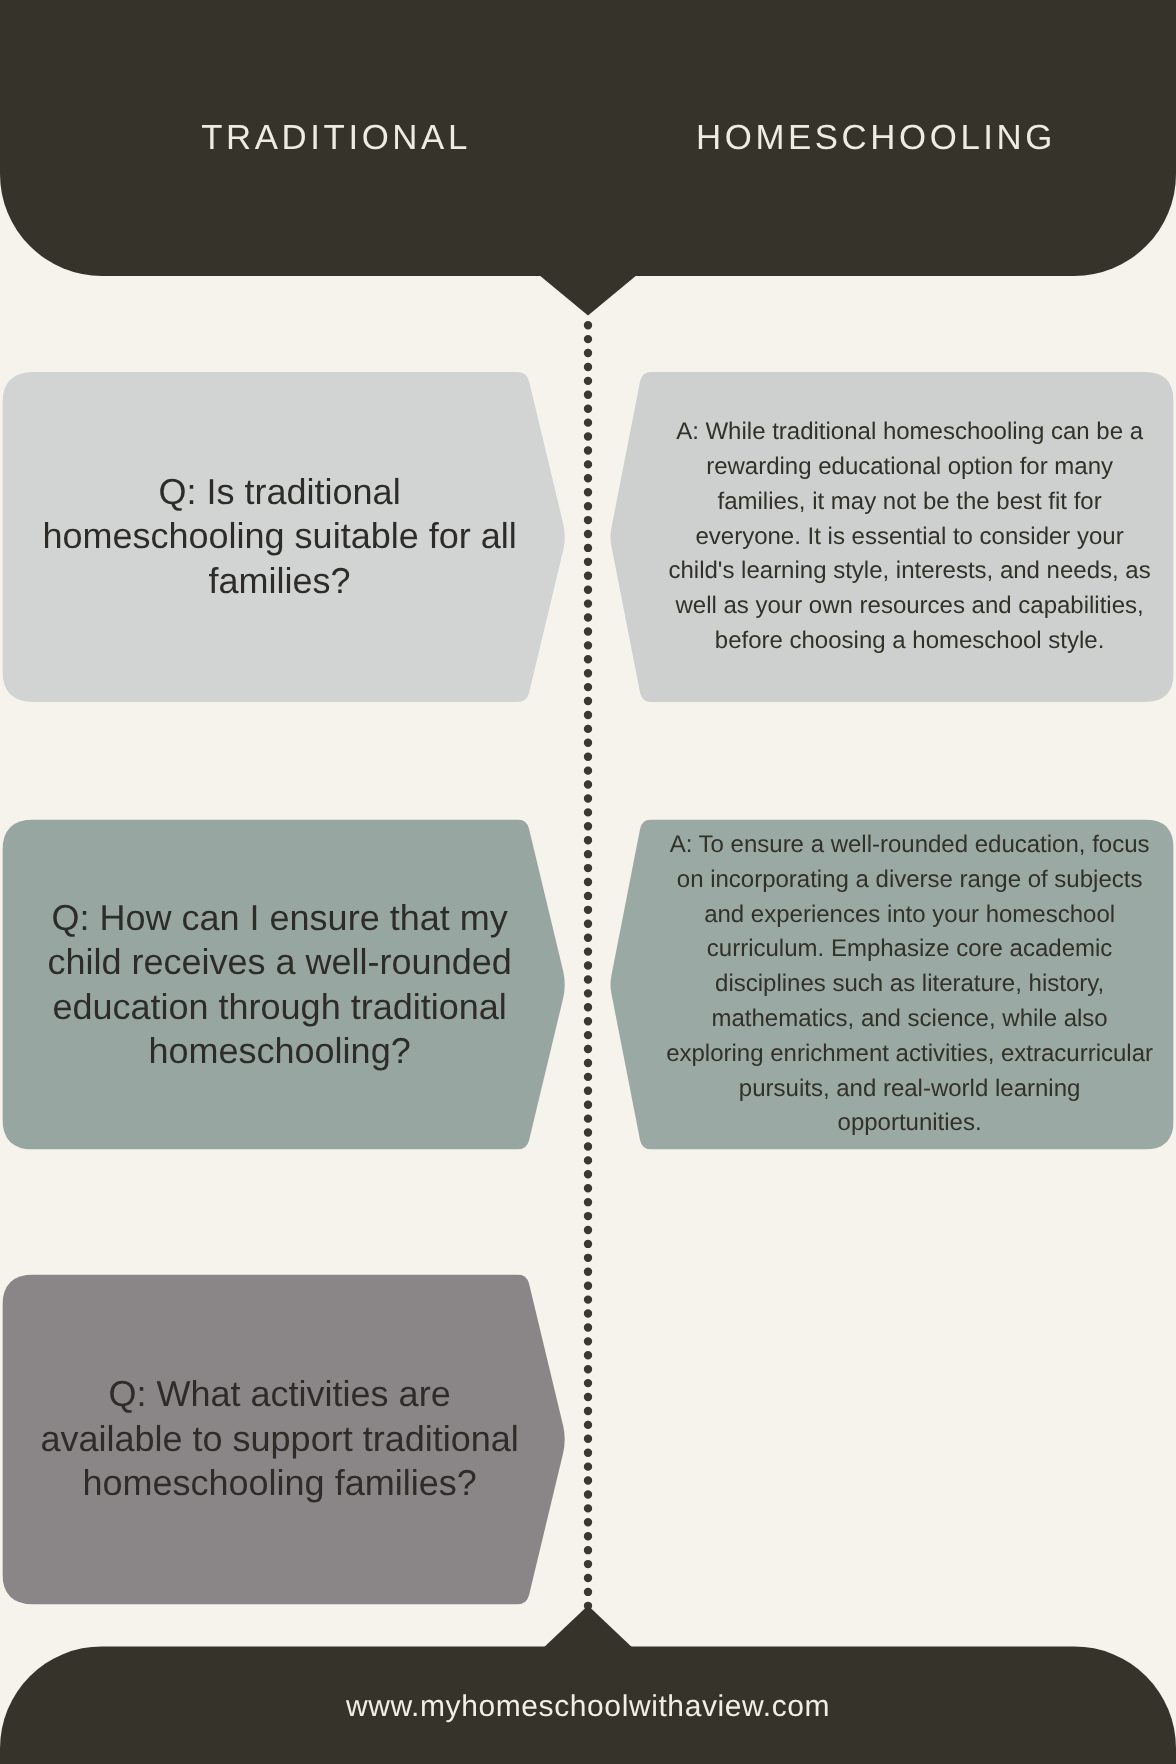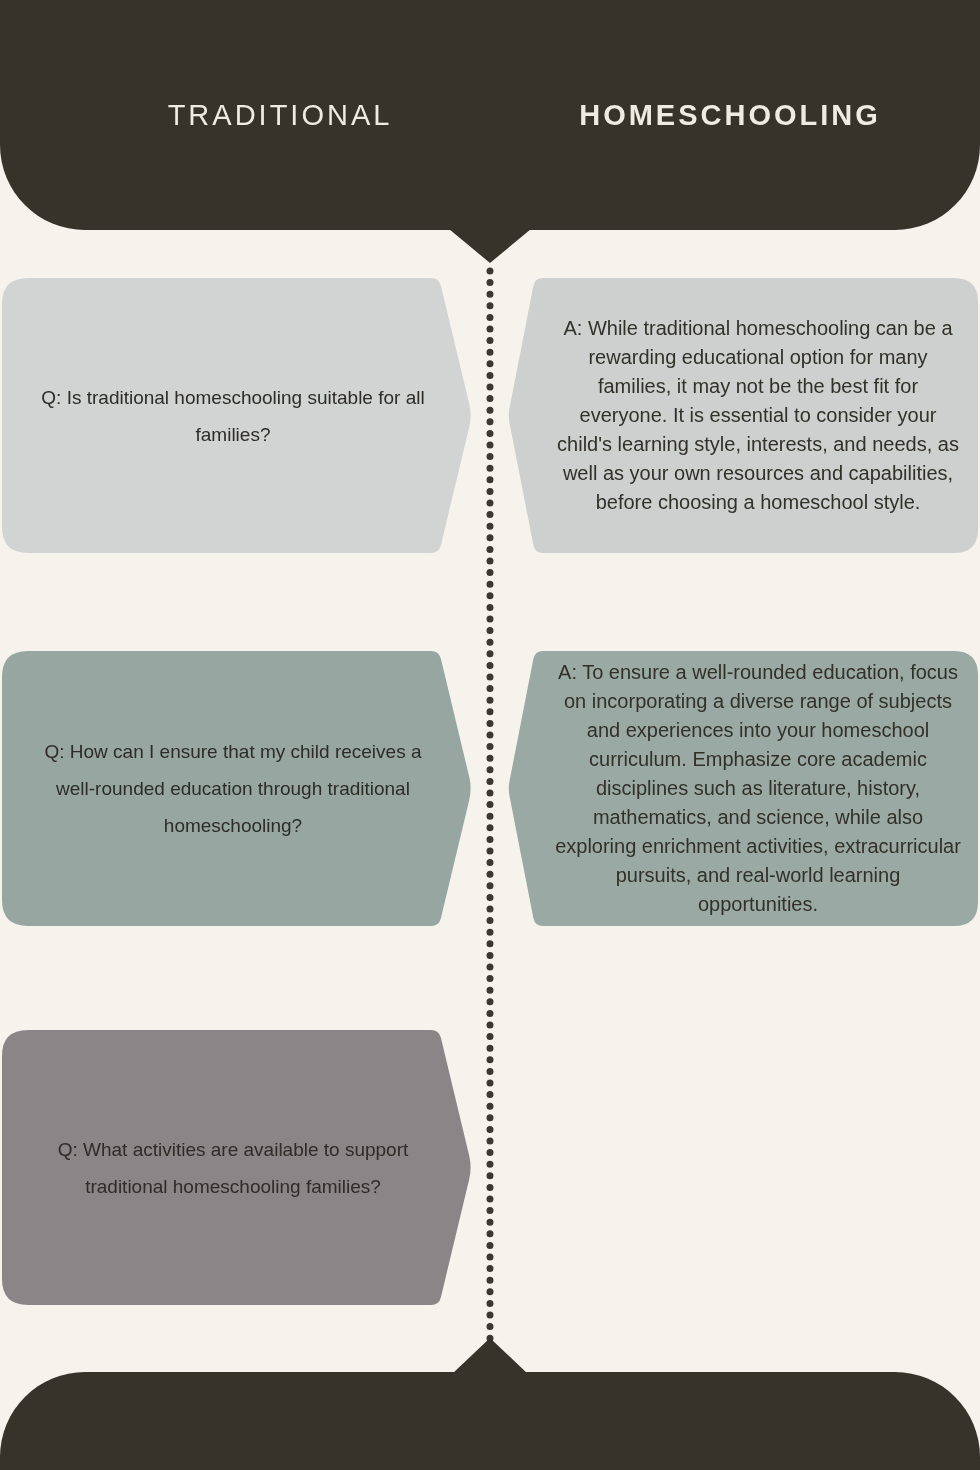--- a/index.html
+++ b/index.html
@@ -16,42 +16,42 @@
   .header-tri{
     position:absolute;left:449px;top:229px;width:0;height:0;
     border-left:41px solid transparent;border-right:41px solid transparent;
     border-top:34px solid #35332a;
   }
   .header-title{
     position:absolute;top:100px;color:#efebe0;font-size:29px;line-height:30px;
     letter-spacing:3px;text-align:center;white-space:nowrap;
   }
   .title-left{left:117px;width:326px;}
-  .title-right{left:540px;width:380px;font-weight:bold;}
+  .title-right{left:540px;width:380px;}
   .badge-wrap{position:absolute;left:437px;top:66px;width:106px;height:106px;}
   .badge-label{
     position:absolute;left:0;top:0;width:106px;height:106px;
     display:flex;align-items:center;justify-content:center;
     color:#393731;font-size:38px;font-weight:bold;letter-spacing:1px;
   }
   
   .dotline{position:absolute;left:486px;top:266px;width:8px;height:1080px;}
   
-  .qa-box{position:absolute;width:470px;height:235px;}
+  .qa-box{position:absolute;width:470px;height:235px;margin-top:32px;}
   .q-pos{left:2px;}
   .a-pos{left:508px;}
   .p1{top:278px;} .p2{top:651px;} .p3{top:1030px;}
   .qa-box svg{position:absolute;left:0;top:0;display:block;}
   .q-fill1{fill:#d2d4d3;} .a-fill1{fill:#cdd0cf;}
   .q-fill2{fill:#97a6a1;} .a-fill2{fill:#9aa9a3;}
   .q-fill3{fill:#8a8687;} .a-fill3{fill:#8d898a;}
   .q-text{
     position:absolute;left:0;top:0;width:470px;height:275px;box-sizing:border-box;
     padding:0 36px 0 28px;display:flex;align-items:center;justify-content:center;
-    text-align:center;color:#2d2c29;font-size:19px;line-height:37px;
+    text-align:center;color:#2d2c29;font-size:30px;line-height:37px;
   }
   .a-text{
     position:absolute;left:0;top:0;width:470px;height:275px;box-sizing:border-box;
     padding:0 16px 0 46px;display:flex;align-items:center;justify-content:center;
     text-align:center;color:#323129;font-size:20px;line-height:29px;
   }
   
   .footer-bg{
     position:absolute;left:0;top:1372px;width:980px;height:98px;
     background:#35332a;border-radius:85px 85px 0 0;
@@ -116,14 +116,15 @@
   <div class="qa-box q-pos p3">
     <svg width="470" height="275" viewBox="0 0 470 275">
       <path class="q-fill3" d="M 26 0 L 429 0 Q 437 0 438.9 7.8 L 467.2 125.8 Q 470 137.5 467.2 149.2
         L 438.9 267.2 Q 437 275 429 275 L 26 275 Q 0 275 0 249 L 0 26 Q 0 0 26 0 Z"></path>
     </svg>
     <div class="q-text">Q: What activities are available to support traditional homeschooling families?</div>
   </div>
 
   <div class="footer-tri"></div>
   <div class="footer-bg"></div>
+  <div class="footer-text">www.myhomeschoolwithaview.com</div>
 
 </div>
 
 </body></html>

